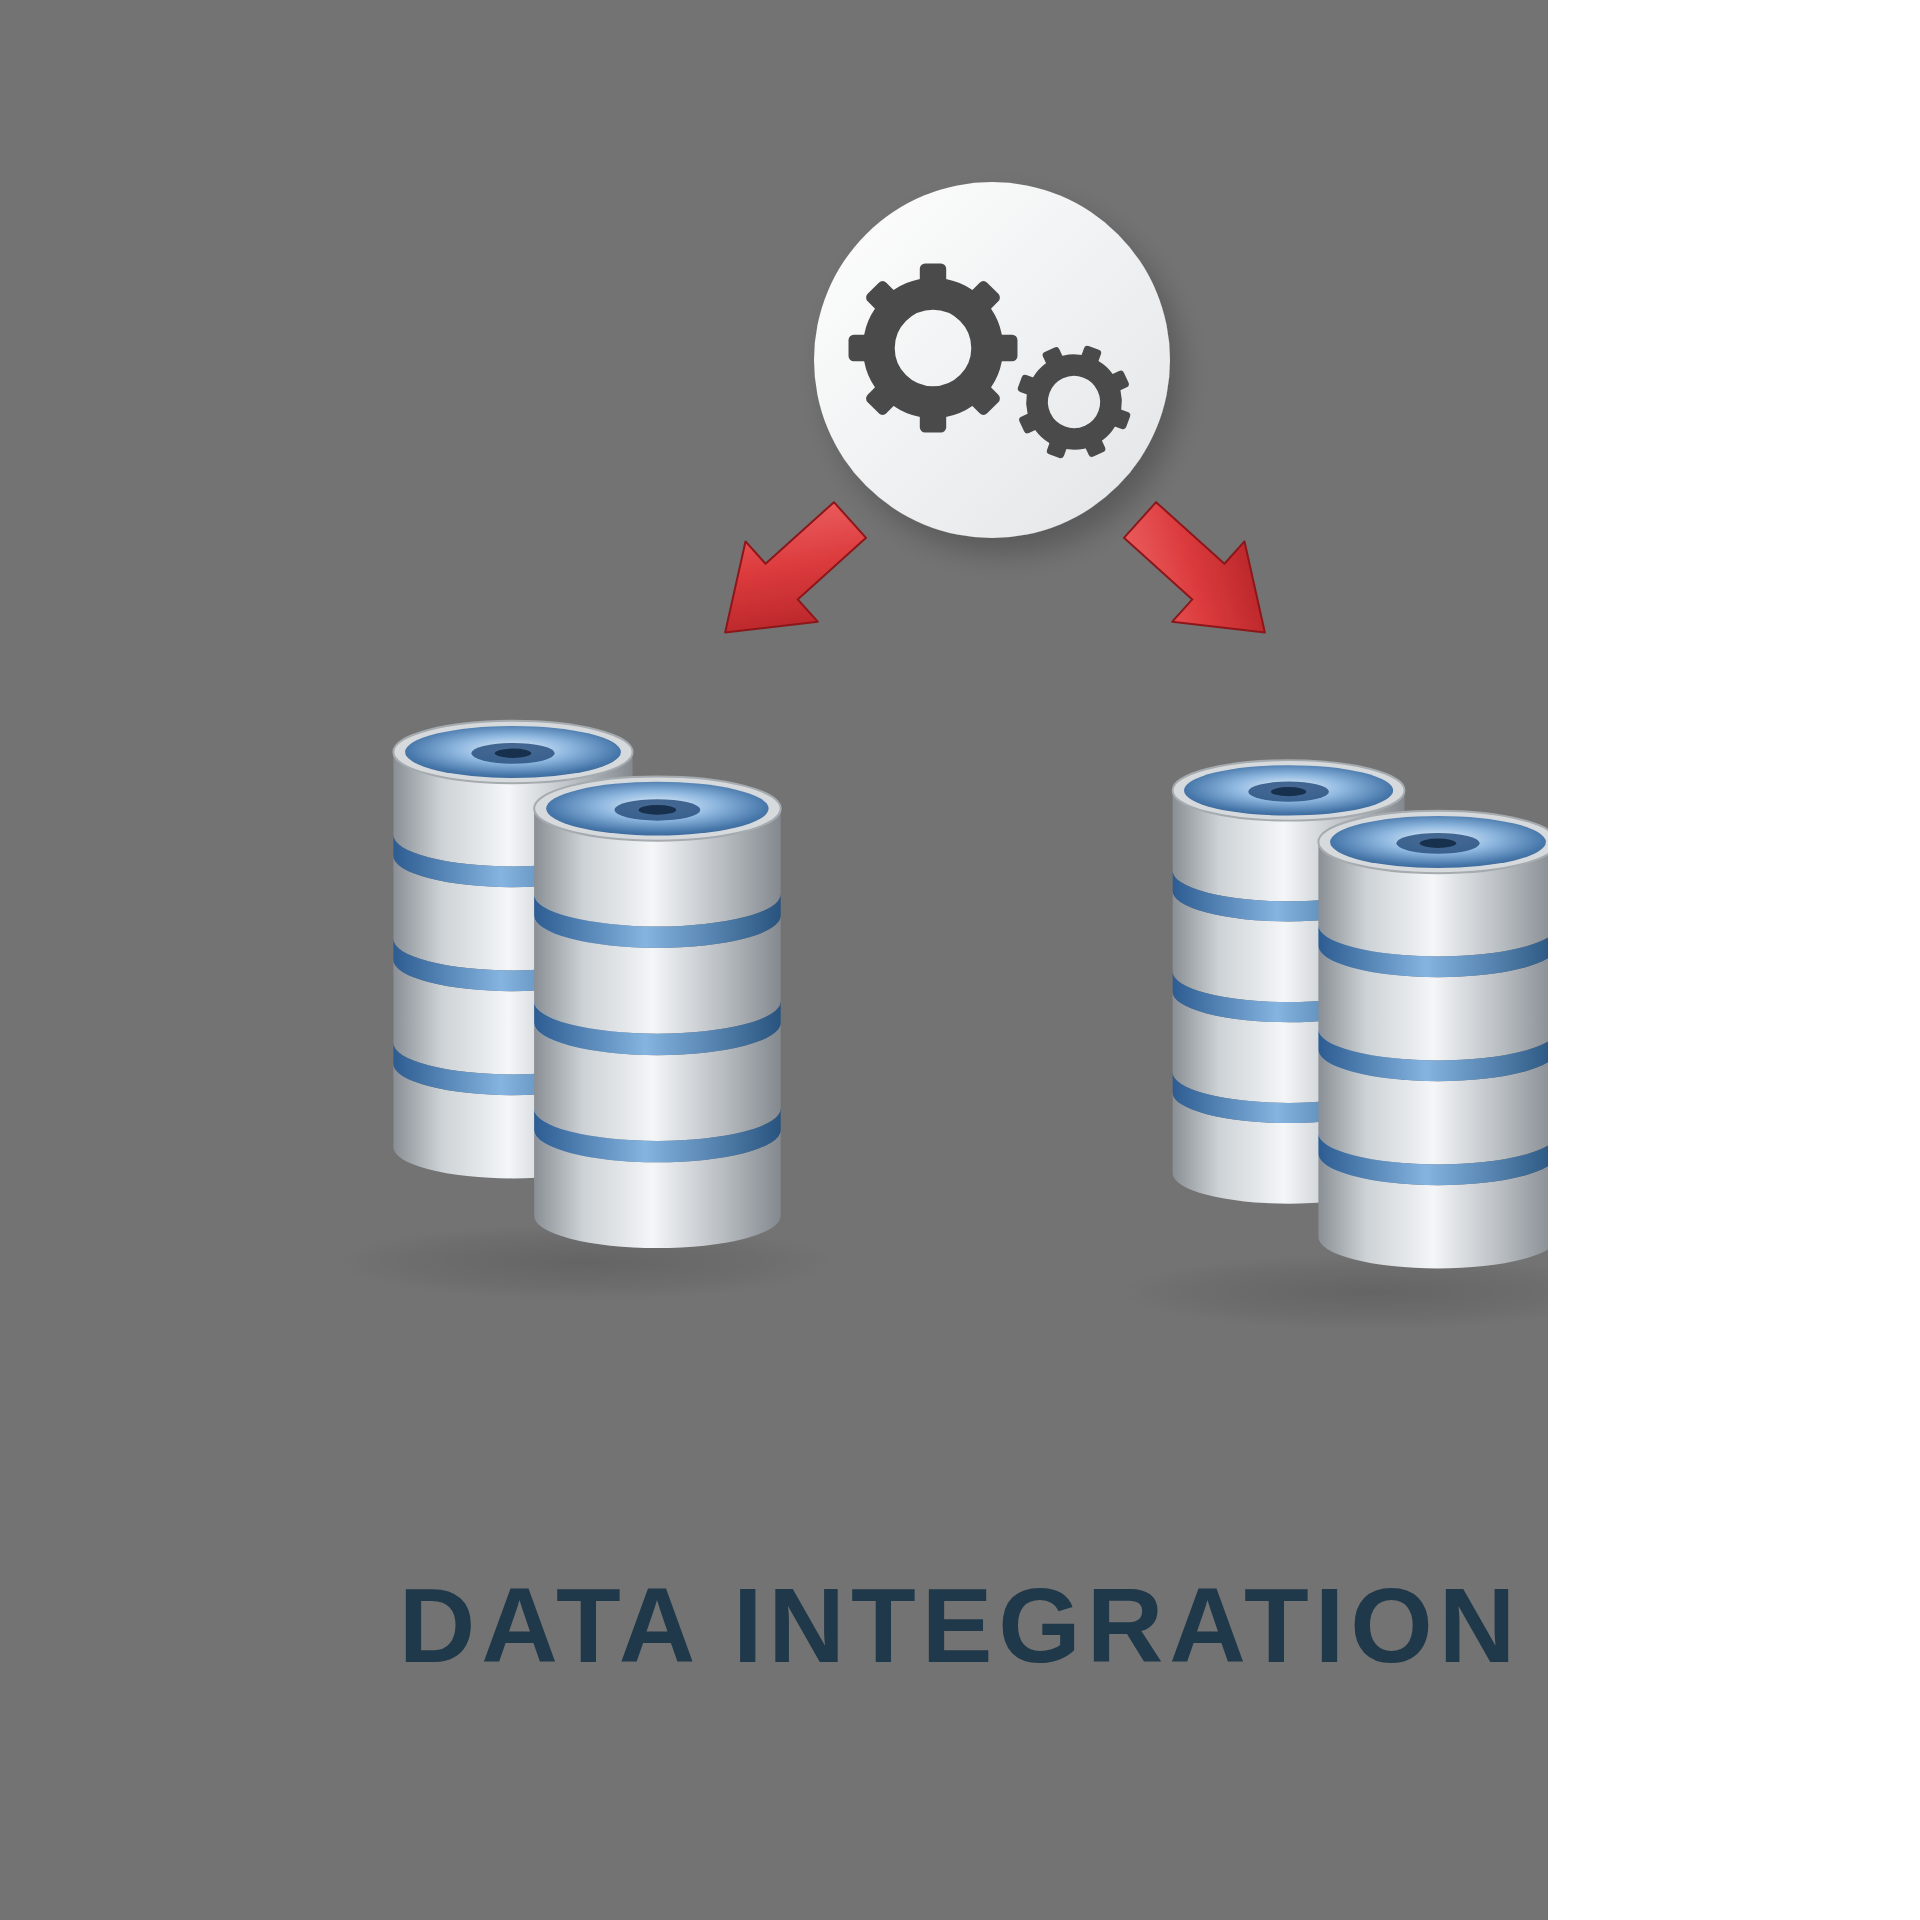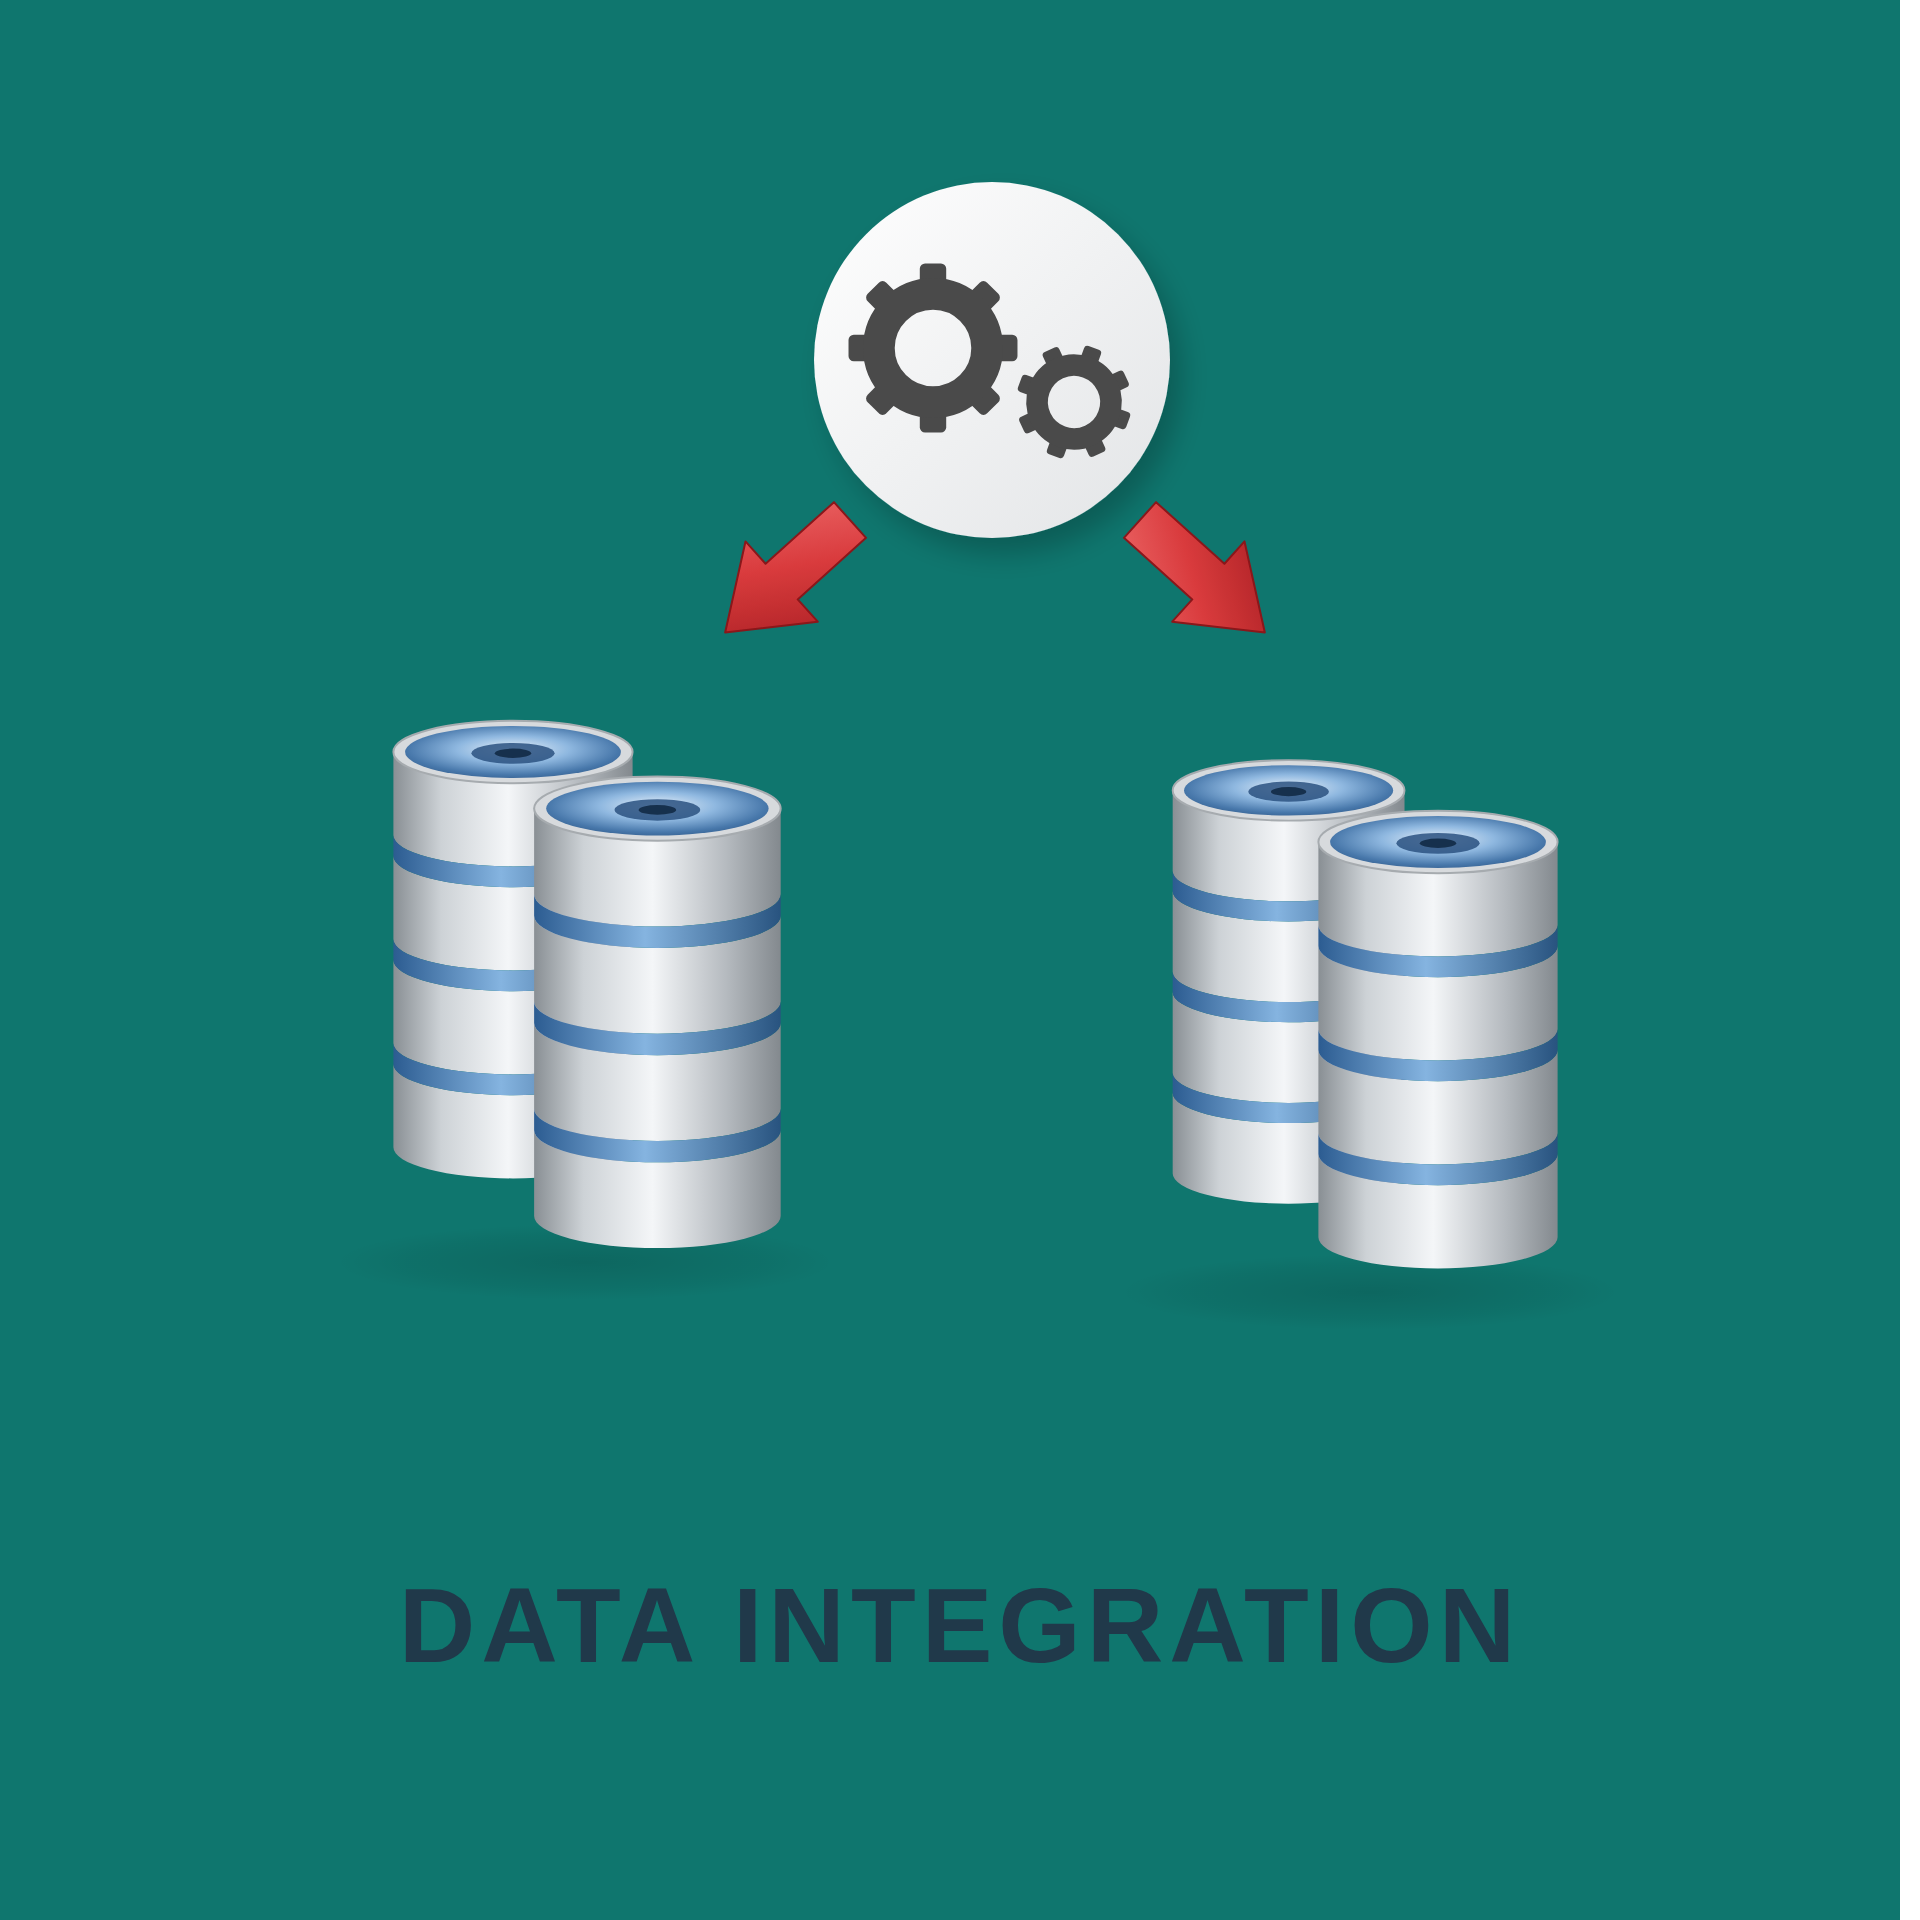--- a/index.html
+++ b/index.html
@@ -2,23 +2,23 @@
 <html><head>
 <meta charset="utf-8">
 <style>
   html, body {
     margin: 0;
     padding: 0;
     background: #ffffff;
   }
   .canvas {
     position: relative;
-    width: 1900px;
+    width: 1548px;
     height: 1920px;
-    background: #0f766e;
+    background: #737373;
     overflow: hidden;
   }
   svg { display: block; }
   .title-text {
     font-family: "Liberation Sans", sans-serif;
     font-weight: bold;
     font-size: 106px;
     letter-spacing: 6px;
   }
 </style>

